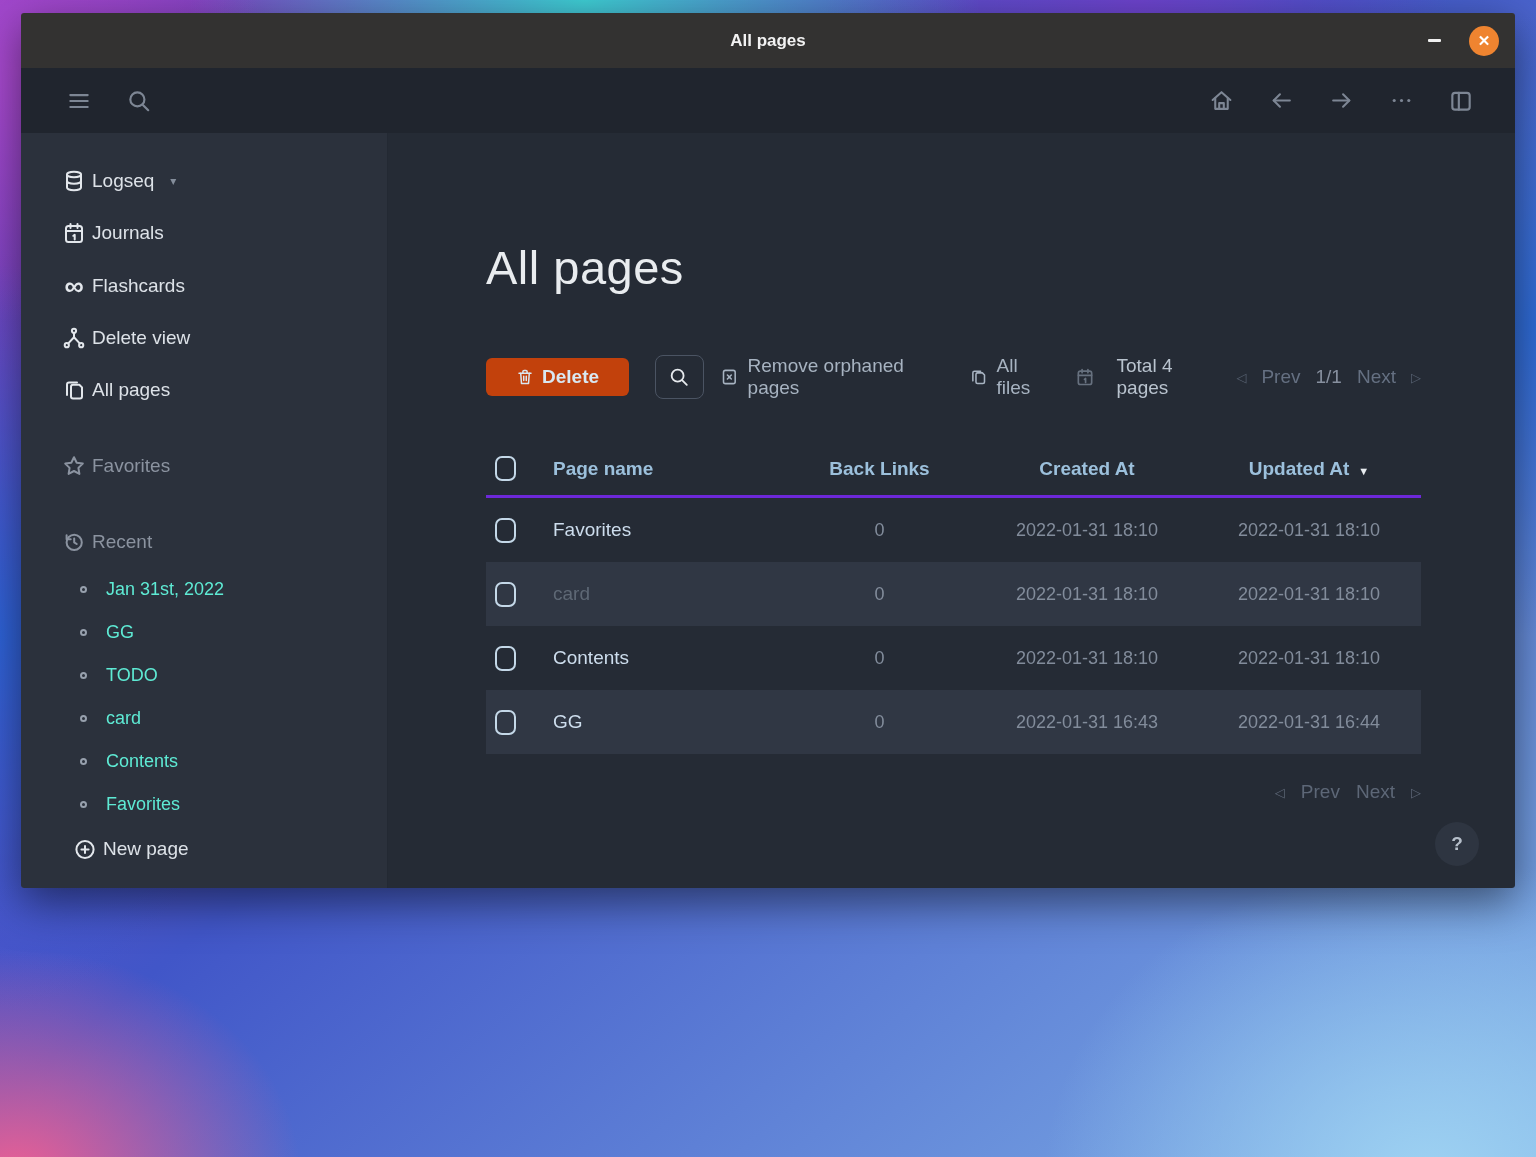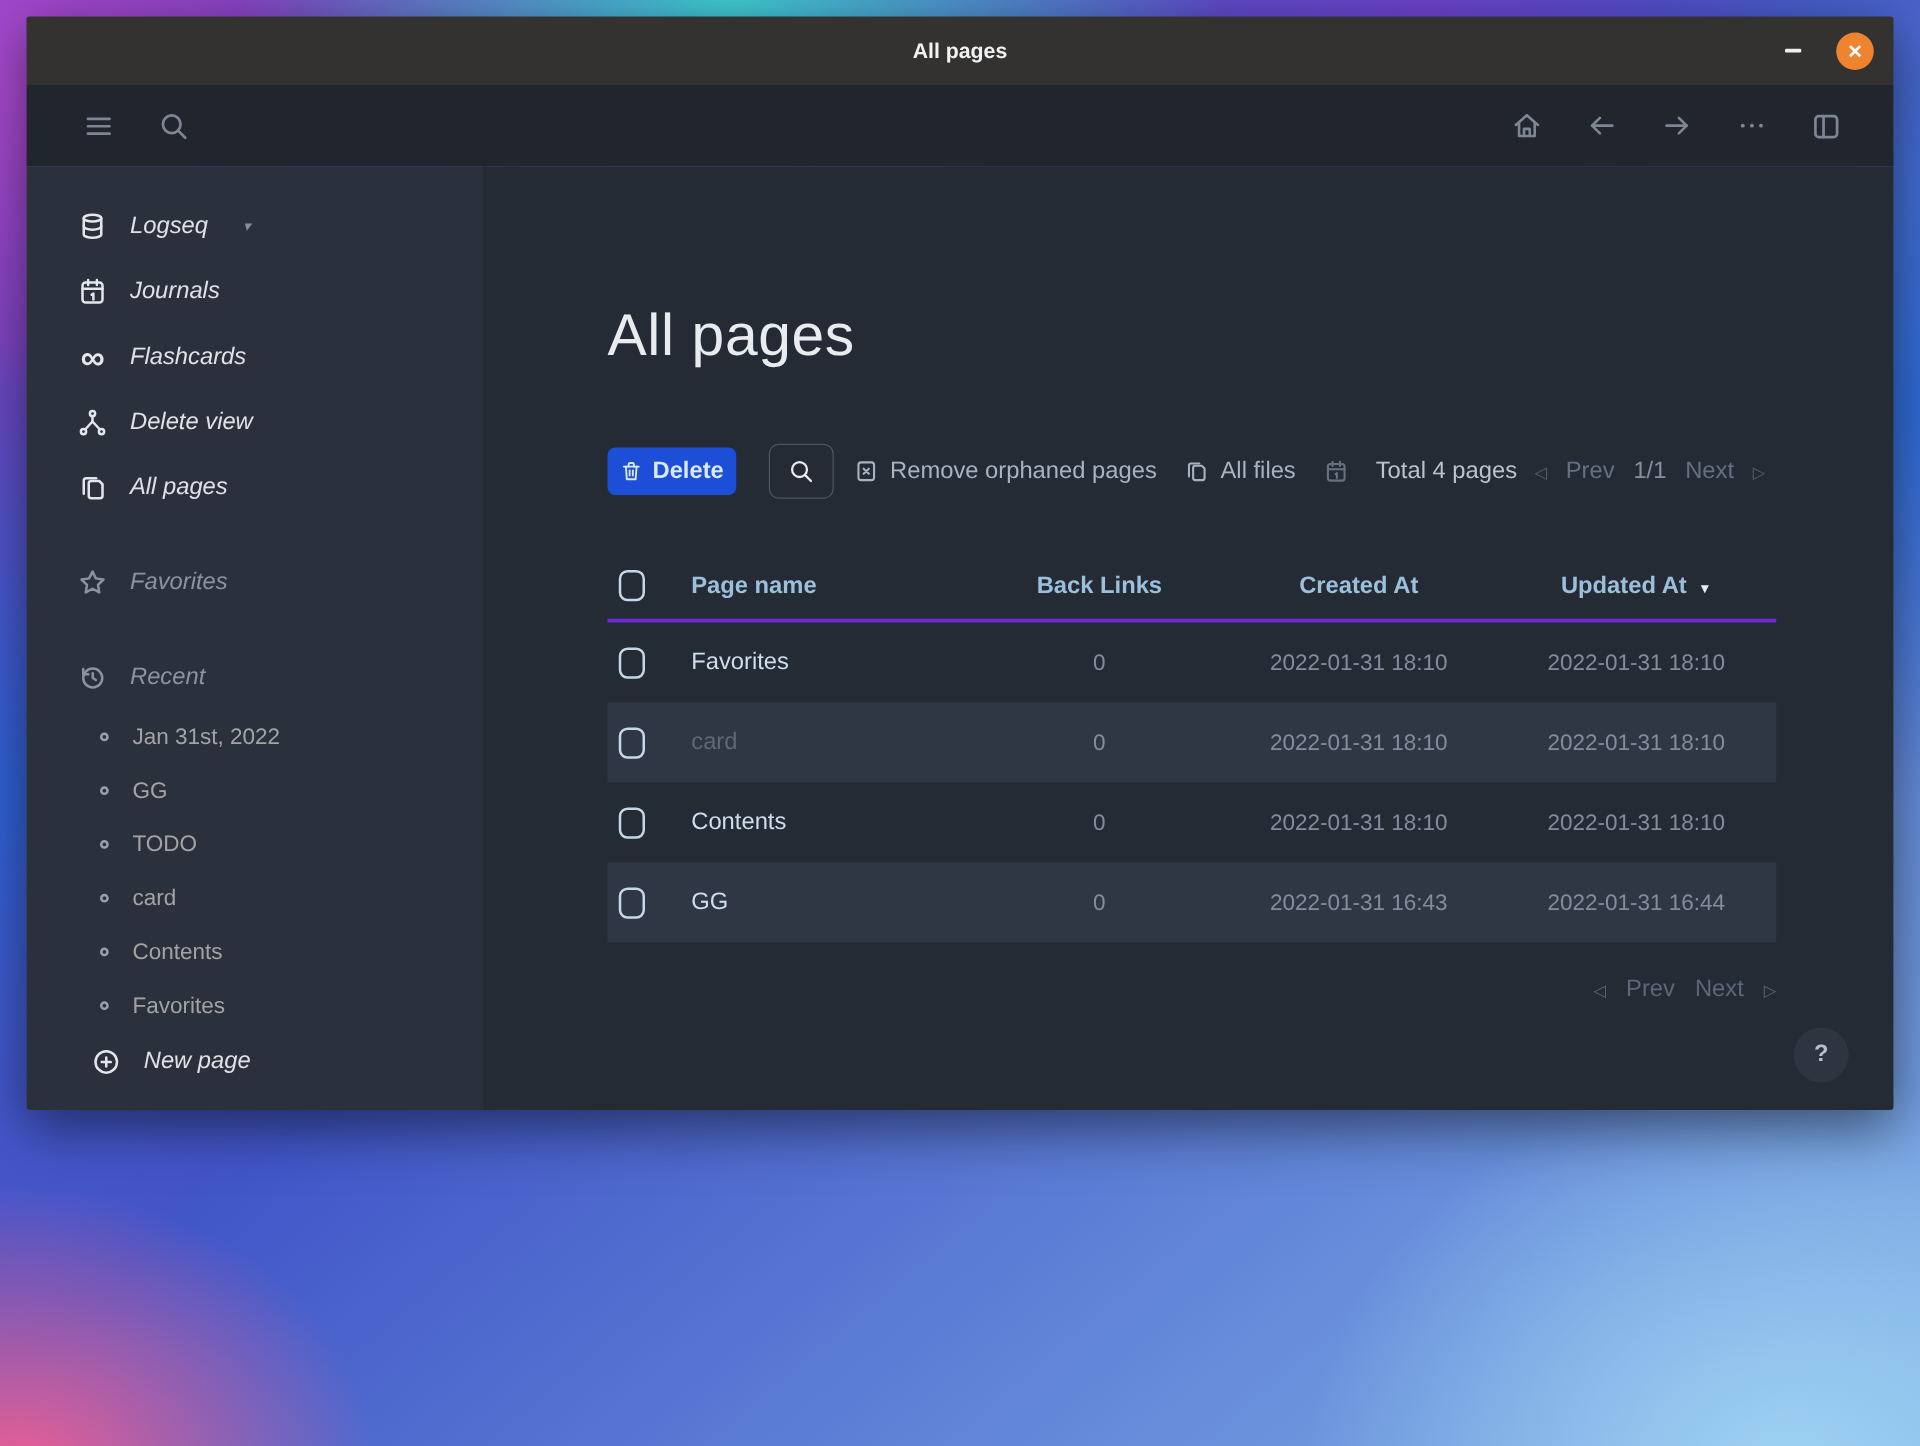--- a/index.html
+++ b/index.html
@@ -54,45 +54,45 @@
 .topbar-left { display: flex; gap: 32px; align-items: center; }
 .topbar-right { margin-left: auto; display: flex; gap: 32px; align-items: center; }
 svg.ic { display: block; stroke: currentColor; fill: none; stroke-width: 2; stroke-linecap: round; stroke-linejoin: round; }
 
 .body-row { flex: 1; display: flex; min-height: 0; }
 .sidebar {
   flex: 0 0 367px; background: #2b313c; border-right: 1px solid #232933;
   display: flex; flex-direction: column; padding-top: 22px;
 }
 .side-item {
-  display: flex; align-items: center; gap: 18px;
+  display: flex; align-items: center; gap: 6px;
   padding-left: 41px; height: 55px;
-  color: #dde2e8; font-size: 19px; cursor: default; font-style: italic;
+  color: #dde2e8; font-size: 19px; cursor: default;
 }
 .side-item .s-ic { width: 24px; display: flex; justify-content: center; color: #e3e7ec; }
 .side-item.muted, .side-item.muted .s-ic { color: #8b93a0; }
 .ws-caret { color: #848d9b; font-size: 12px; margin-left: 10px; }
 .sec-gap-fav { margin-top: 23px; }
 .sec-gap-rec { margin-top: 24px; }
 .infinity-glyph { font-size: 27px; line-height: 20px; font-weight: bold; }
 .recent-item {
   display: flex; align-items: center; gap: 19px;
-  padding-left: 59px; height: 43px; color: #a3a3a3; font-size: 18px;
+  padding-left: 59px; height: 43px; color: #5eead4; font-size: 18px;
 }
 .bullet { width: 7px; height: 7px; border: 2px solid #97a0ad; border-radius: 50%; flex: 0 0 auto; }
 .sidebar-footer { margin-top: auto; padding-bottom: 16px; margin-left: 11px; }
 
 .main { flex: 1; background: #252b35; position: relative; overflow: hidden; }
 .main-inner { padding: 107px 0 0 98px; width: 1033px; }
 .page-title { color: #e9ecef; font-size: 47px; font-weight: 300; letter-spacing: .5px; }
 .action-bar { display: flex; align-items: center; margin-top: 60px; height: 44px; }
 .delete-btn {
   display: flex; align-items: center; gap: 8px;
-  background: #1d4ed8; color: #d9e8f2;
-  border: none; border-radius: 6px; height: 38px; padding: 0 10px;
+  background: #c2410c; color: #d9e8f2;
+  border: none; border-radius: 6px; height: 38px; padding: 0 30px;
   font-size: 19px; font-weight: bold; font-family: inherit;
 }
 .search-btn {
   margin-left: 26px; width: 52px; height: 44px;
   border: 1px solid #4b5463; border-radius: 8px; background: transparent;
   color: #e7eaee; display: flex; align-items: center; justify-content: center;
 }
 .bar-link { display: flex; align-items: center; gap: 9px; color: #a7b3c1; font-size: 19px; }
 .bar-link .ic { color: #a7b3c1; }
 .ml16 { margin-left: 16px; } .ml22 { margin-left: 22px; }

